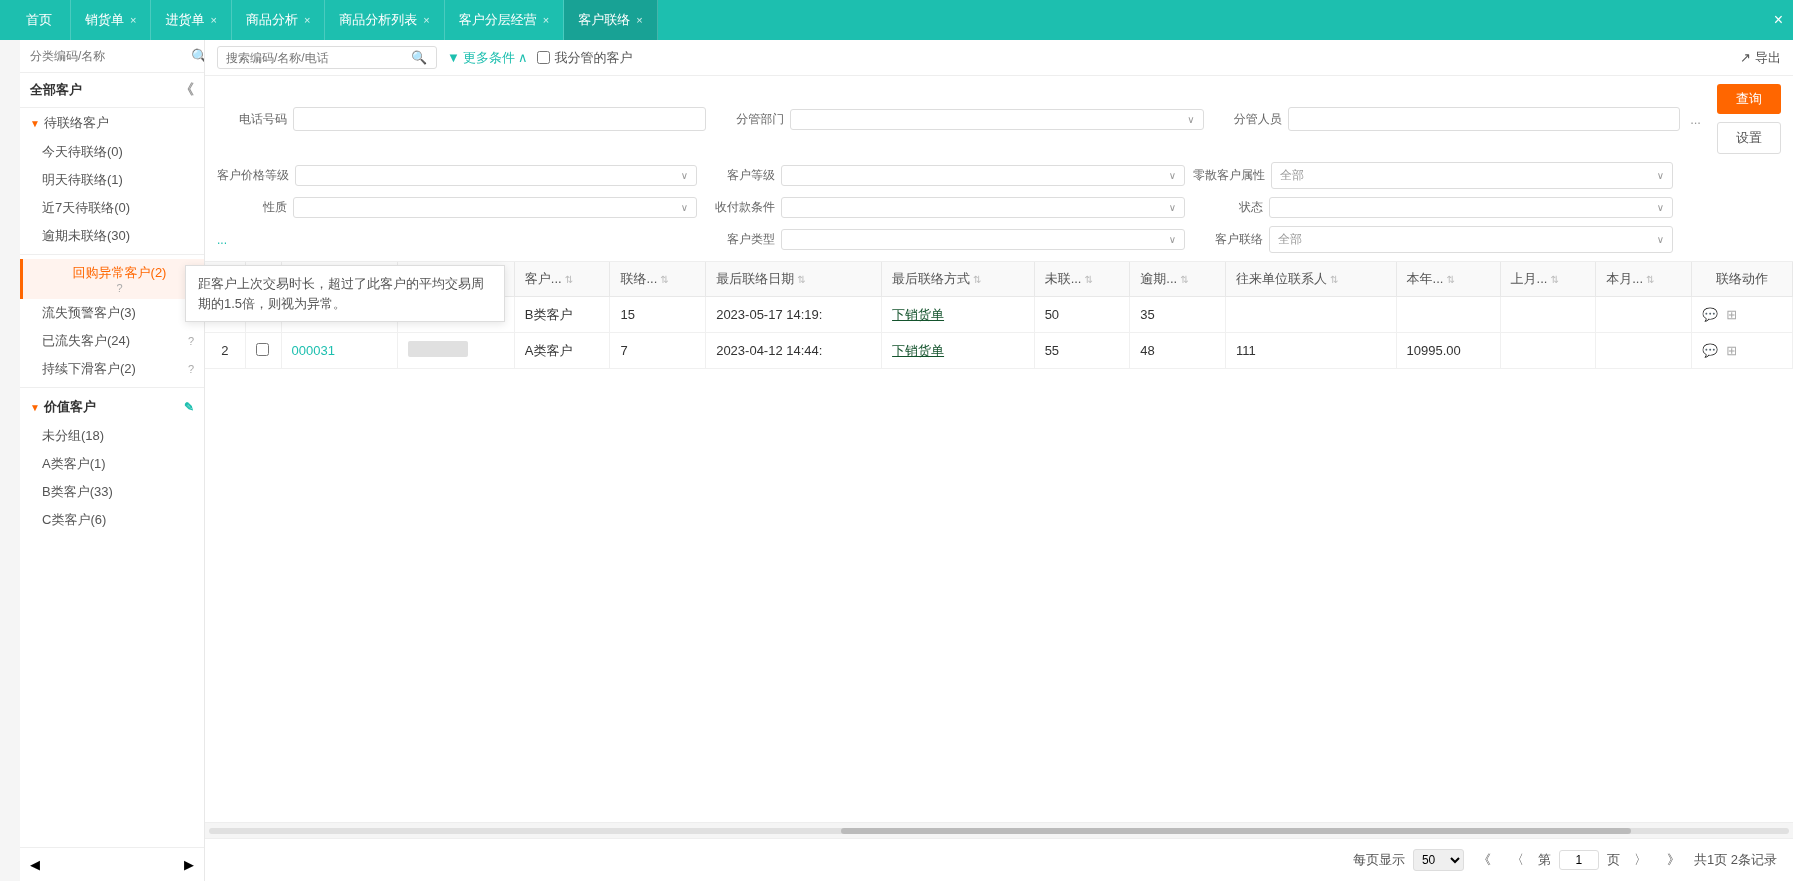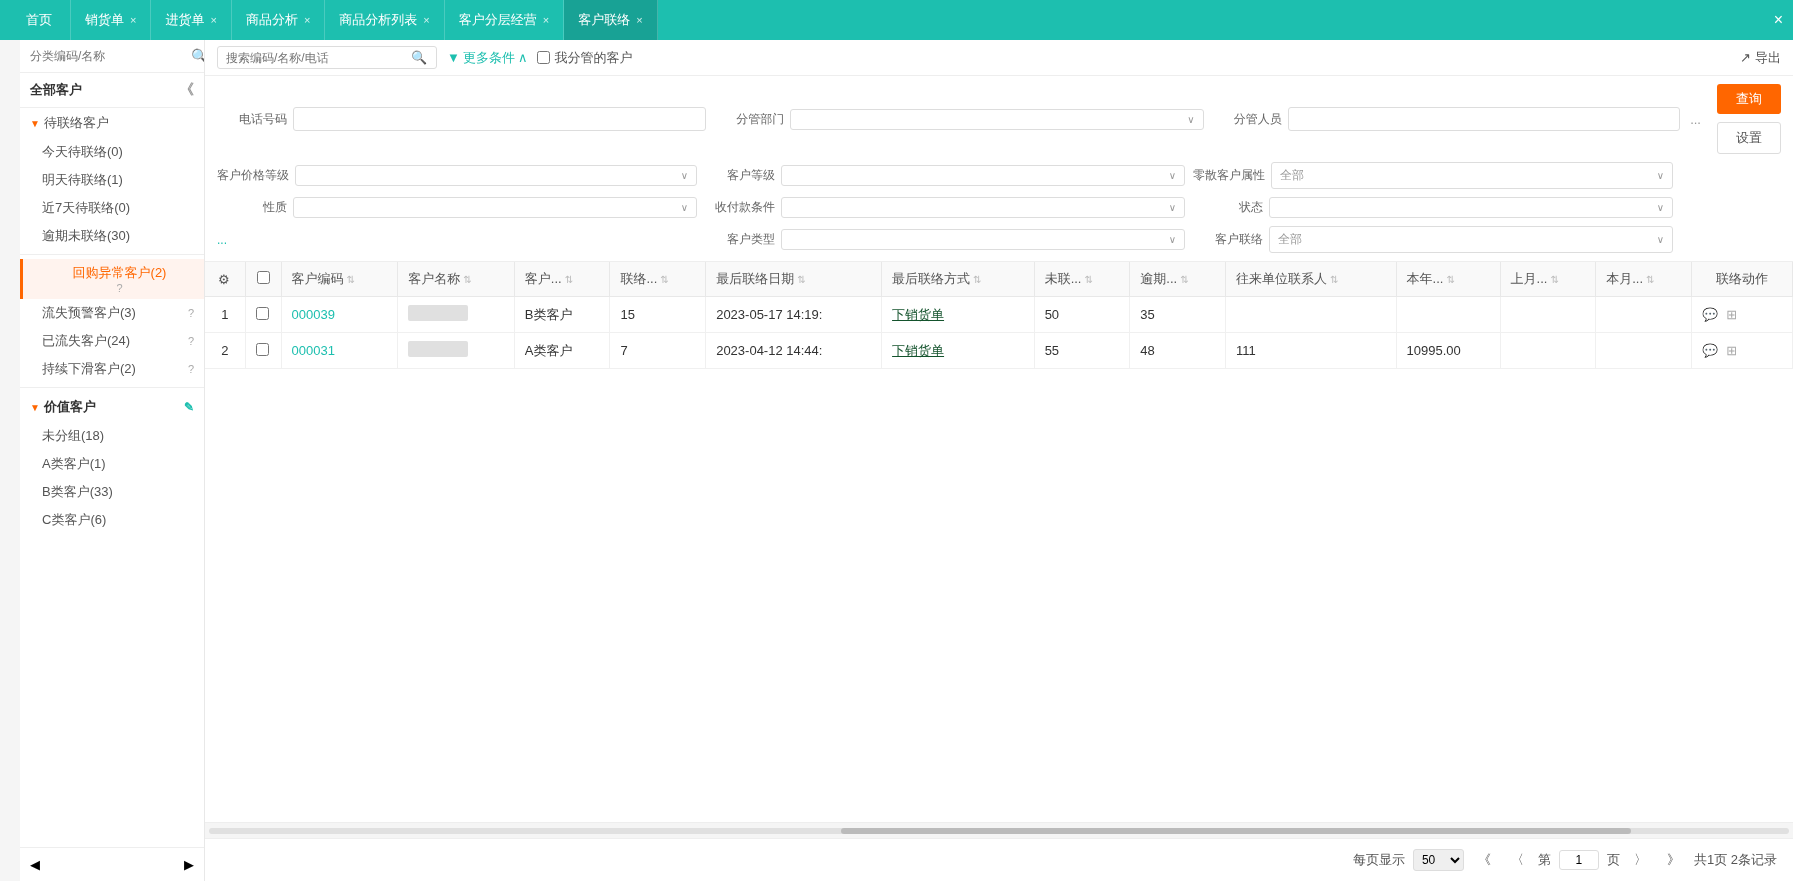--- a/index.html
+++ b/index.html
@@ -302,20 +302,23 @@
     </div>
 
     <div class="sidebar-bottom">
       <div class="sidebar-bottom-item">
         <span>◀</span>
         <span>▶</span>
       </div>
     </div>
   </div>
 
+  <div class="tooltip-box" style="position:fixed;left:185px;top:265px;z-index:200;">
+    <span>距客户上次交易时长，超过了此客户的平均交易周期的1.5倍，则视为异常。</span>
+  </div>
 
   <div class="content-area">
 
     <div class="filter-bar">
       <div class="search-input-wrap">
         <input type="text" placeholder="搜索编码/名称/电话" style="">
         <span class="icon">🔍</span>
       </div>
       <div class="more-conditions">
         <span>▼</span>

